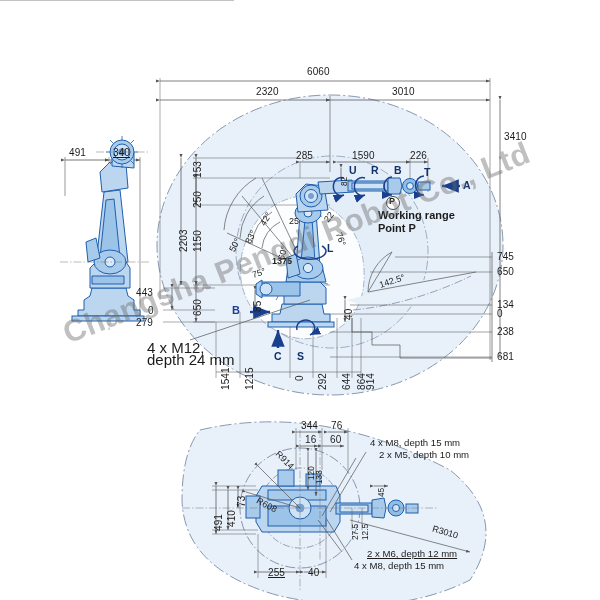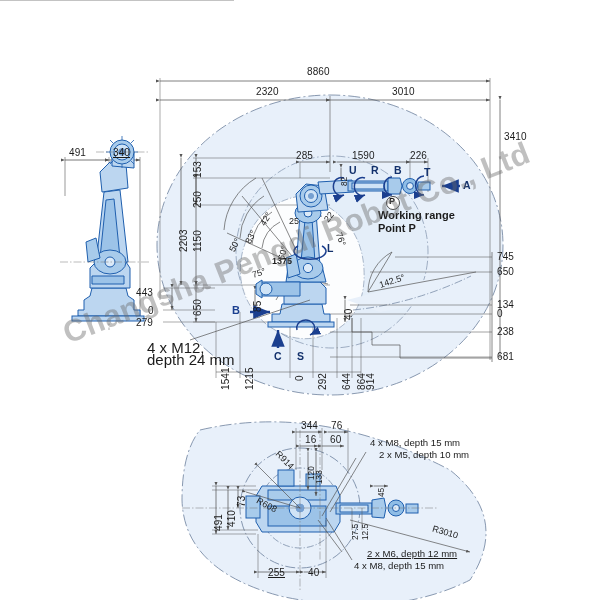--- a/index.html
+++ b/index.html
@@ -314,21 +314,21 @@
       <line x1="330" y1="512" x2="366" y2="452" stroke-width=".7"></line>
       <line x1="322" y1="516" x2="356" y2="458" stroke-width=".7"></line>
       <line x1="318" y1="520" x2="342" y2="552" stroke-width=".7"></line>
       <line x1="326" y1="518" x2="352" y2="560" stroke-width=".7"></line>
     </g>
   </svg>
 
   <div class="txt dim" style="left:69px;top:147px;">491</div>
   <div class="txt dim" style="left:113px;top:147px;text-decoration:underline;">340</div>
 
-  <div class="txt dim" style="left:307px;top:66px;">8860</div>
+  <div class="txt dim" style="left:307px;top:66px;">6060</div>
   <div class="txt dim" style="left:224px;top:86px;margin-left:32px;">2320</div>
   <div class="txt dim" style="left:392px;top:86px;">3010</div>
   <div class="txt dim" style="left:504px;top:95px;margin-top:36px;">3410</div>
 
   <div class="txt dim" style="left:296px;top:150px;">285</div>
   <div class="txt dim" style="left:352px;top:150px;">1590</div>
   <div class="txt dim" style="left:410px;top:150px;">226</div>
   <div class="txt dim8 vert" style="left:339px;top:186px;transform:rotate(-90deg);">82</div>
 
   <div class="txt axlab" style="left:349px;top:164px;">U</div>

